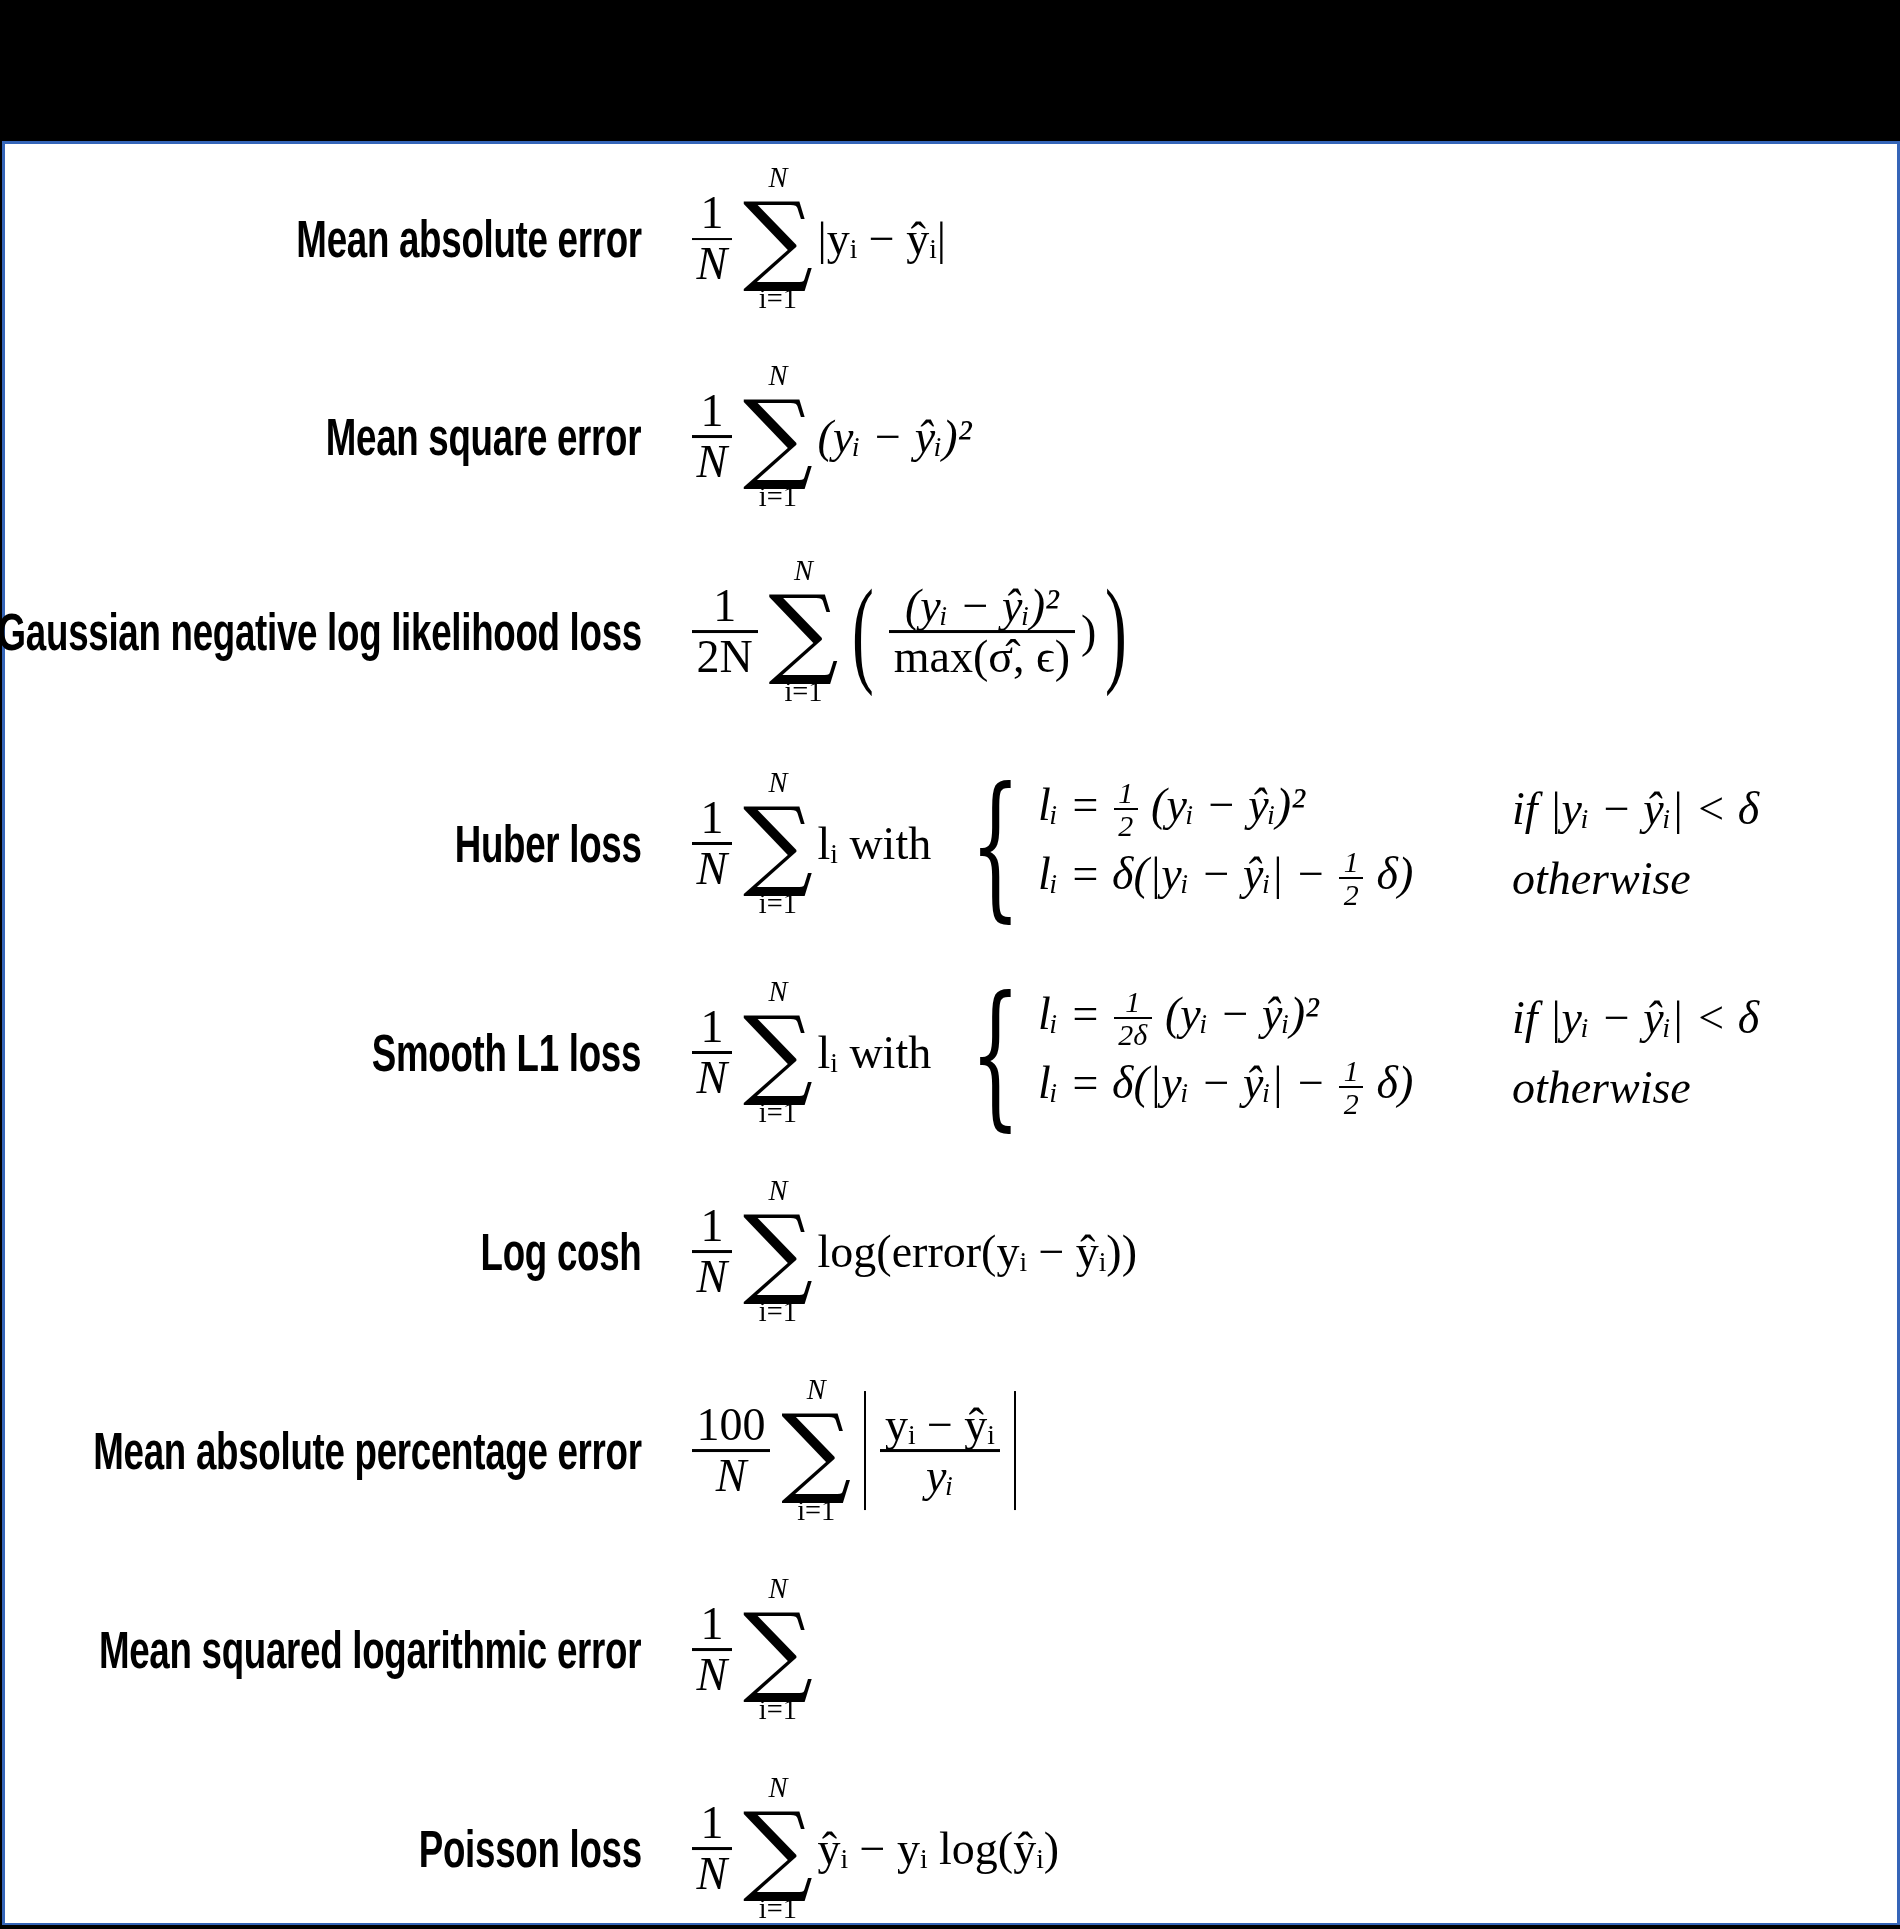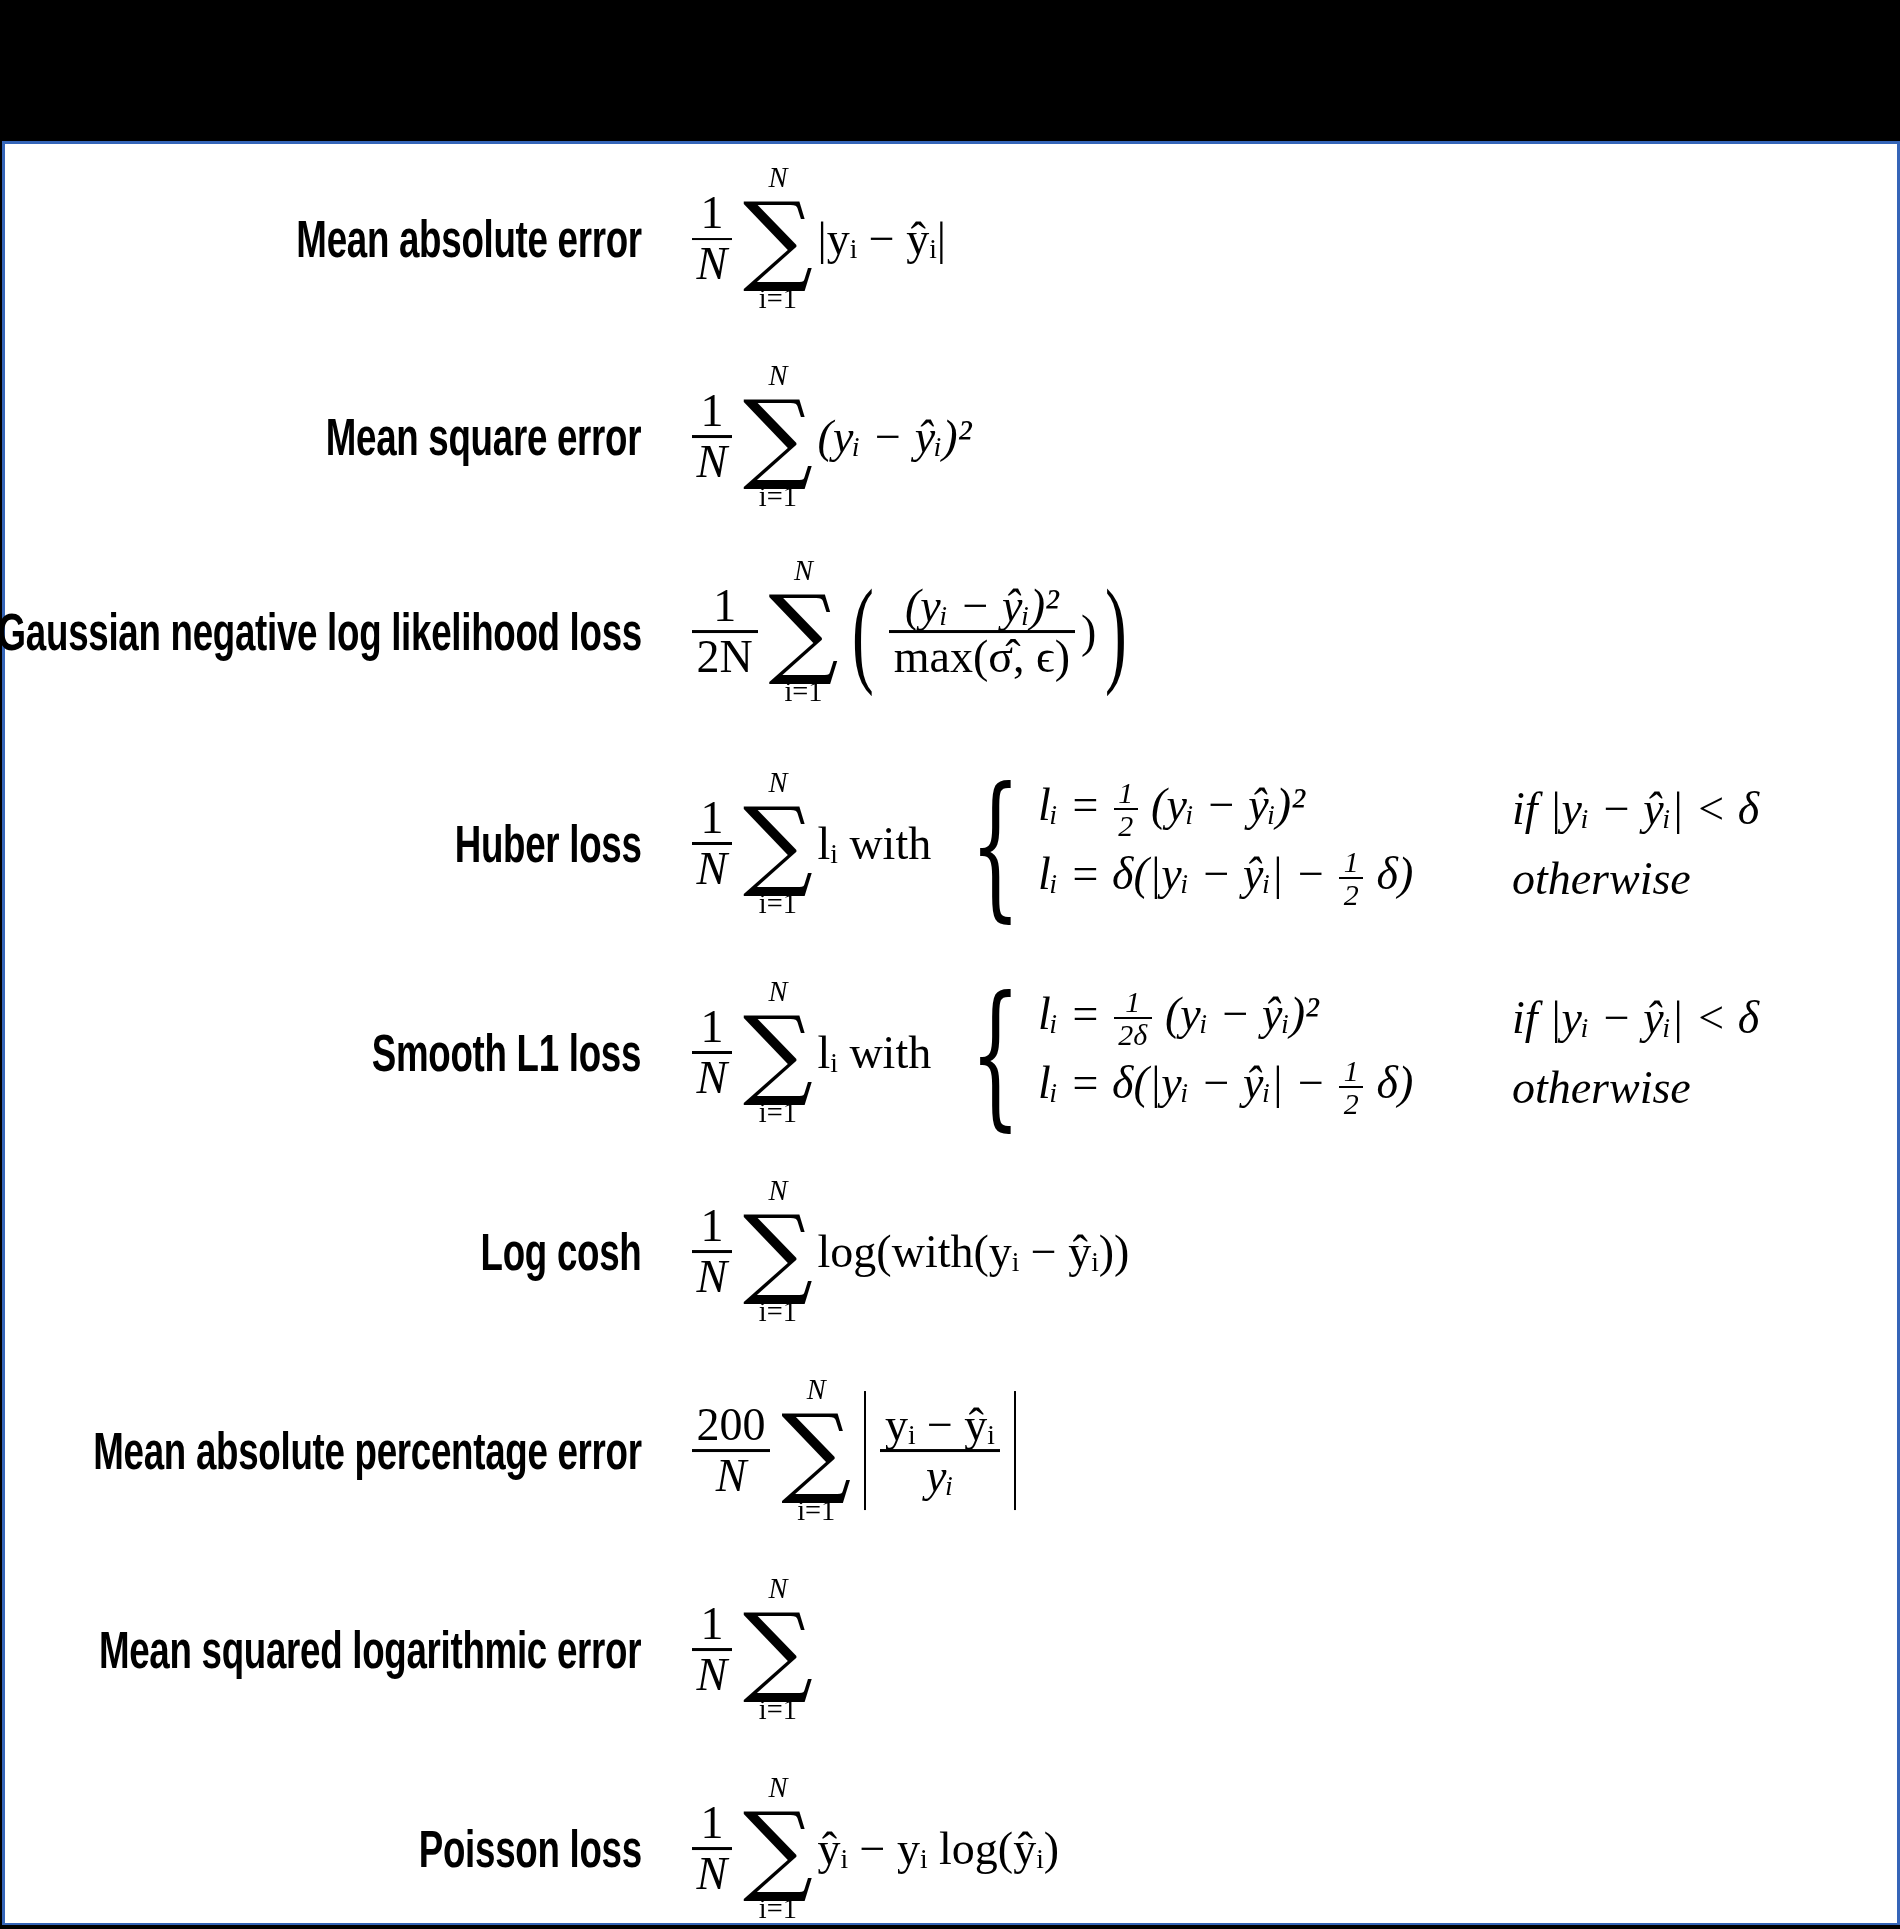--- a/index.html
+++ b/index.html
@@ -200,29 +200,29 @@
       <span class="frac">
         <span class="num">1</span>
         <span class="bar"></span>
         <span class="den" style="font-style:italic">N</span>
       </span>
       <span class="sum">
         <span class="top">N</span>
         <span class="sig">∑</span>
         <span class="bot">i=1</span>
       </span>
-      <span>log(with(yᵢ − ŷᵢ))</span>
+      <span>log(error(yᵢ − ŷᵢ))</span>
     </div>
   </div>
 
   <div class="row" style="top:1207px;">
     <div class="label">Mean absolute percentage error</div>
     <div class="formula expr">
       <span class="frac">
-        <span class="num">200</span>
+        <span class="num">100</span>
         <span class="bar"></span>
         <span class="den" style="font-style:italic">N</span>
       </span>
       <span class="sum">
         <span class="top">N</span>
         <span class="sig">∑</span>
         <span class="bot">i=1</span>
       </span>
       <span class="abs-bar"></span>
       <span class="frac">

